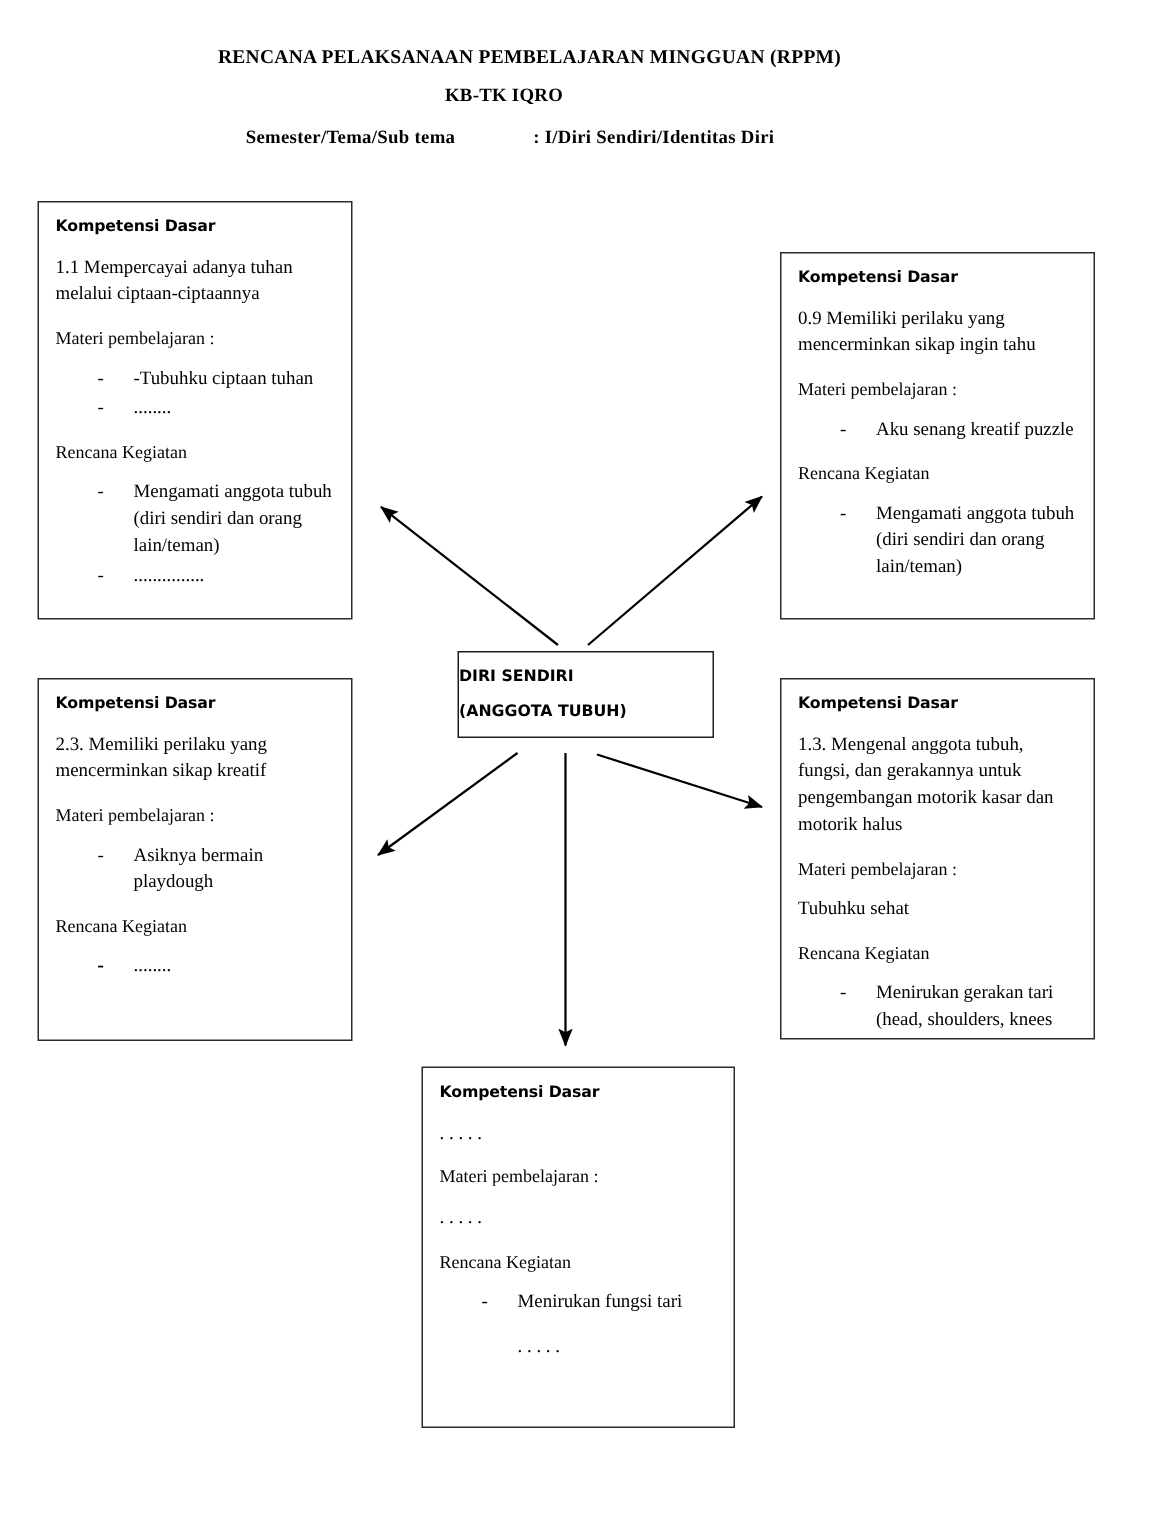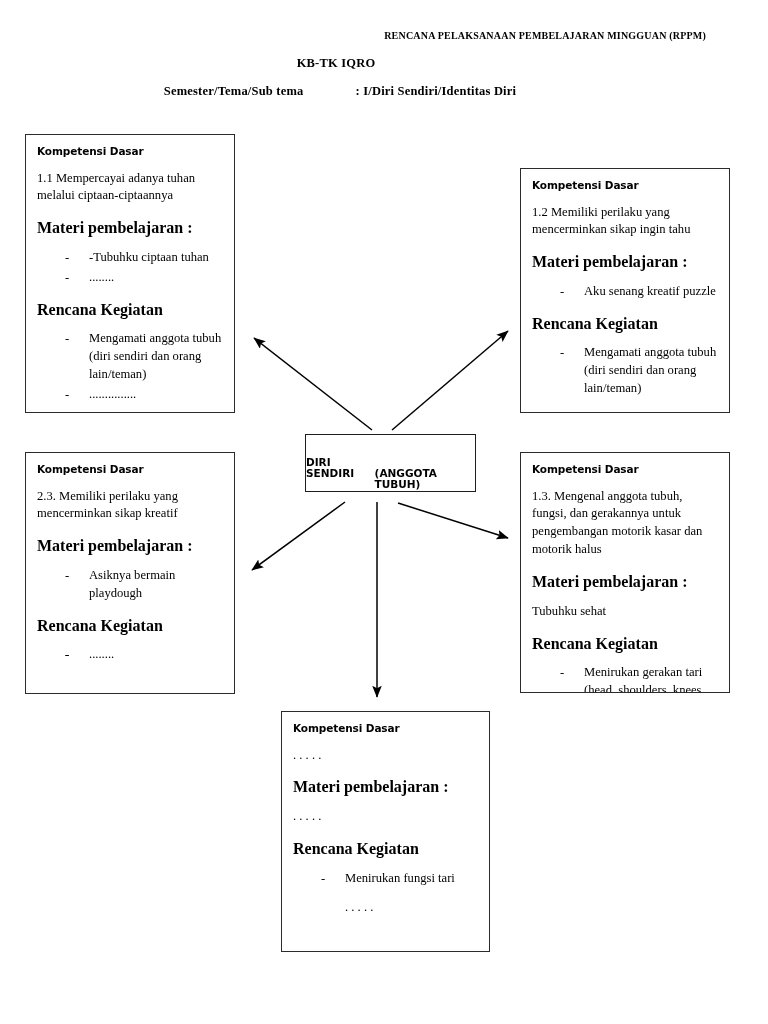--- a/index.html
+++ b/index.html
@@ -21,22 +21,21 @@
   .hdr {
     position: absolute;
     text-align: center;
     font-family: "Liberation Serif", serif;
     font-weight: bold;
     color: #000;
     letter-spacing: 0.2px;
   }
   #hdr-title {
     left: 0; top: 30px; width: 706px;
-    font-size: 10px;
-    text-align: right;
+    font-size: 13px;
   }
   #hdr-school {
     left: 0; top: 56px; width: 672px;
     font-size: 12.5px;
   }
   #hdr-meta {
     left: 0; top: 84px; width: 680px;
     font-size: 12.5px;
   }
   #hdr-meta .meta-label { display: inline-block; }
@@ -62,22 +61,22 @@
     line-height: 1.2;
   }
   .body-txt {
     font-family: Liberation Serif, serif;
     font-size: 12.6px;
     line-height: 1.42;
     margin: 0 0 12px 0;
   }
   .sec-head {
     font-family: "Liberation Serif", serif;
-    font-weight: bold;
-    font-size: 16px;
+    font-weight: normal;
+    font-size: 12px;
     line-height: 1.35;
     margin: 0 0 10px 0;
   }
   ul.items {
     list-style: none;
     margin: 0 0 12px 0;
     padding: 0;
   }
   ul.items li {
     position: relative;
@@ -115,22 +114,22 @@
 
   
   #center-node {
     position: absolute;
     left: 305px; top: 434px;
     width: 171px; height: 58px;
     border: 1.4px solid #1e1e1e;
     background: #fff;
     box-sizing: border-box;
     display: flex;
-    flex-direction: row;
-    align-items: flex-end;
+    flex-direction: column;
+    align-items: flex-start;
     justify-content: center;
     font-family: "DejaVu Sans", sans-serif;
     font-weight: bold;
     font-size: 10.5px;
     line-height: 1.1;
   }
   #center-node .cn-line1 { margin-bottom: 11px; }
 
   
   #arrows {
@@ -184,21 +183,21 @@
       <ul class="items">
           <li><span class="dash">-</span><span>Mengamati anggota tubuh (diri sendiri dan orang lain/teman)</span></li>
           <li><span class="dash">-</span><span>...............</span></li>
         </ul>
     </div>
   </div>
 
   <div class="box" id="box-tr">
     <div class="box-inner">
       <div class="kd-head">Kompetensi Dasar</div>
-      <div class="body-txt">1.2 Memiliki perilaku yang mencerminkan sikap ingin tahu</div>
+      <div class="body-txt">0.9 Memiliki perilaku yang mencerminkan sikap ingin tahu</div>
       <div class="sec-head">Materi pembelajaran :</div>
       <ul class="items">
           <li><span class="dash">-</span><span>Aku senang kreatif puzzle</span></li>
         </ul>
       <div class="sec-head">Rencana Kegiatan</div>
       <ul class="items">
           <li><span class="dash">-</span><span>Mengamati anggota tubuh (diri sendiri dan orang lain/teman)</span></li>
         </ul>
     </div>
   </div>

